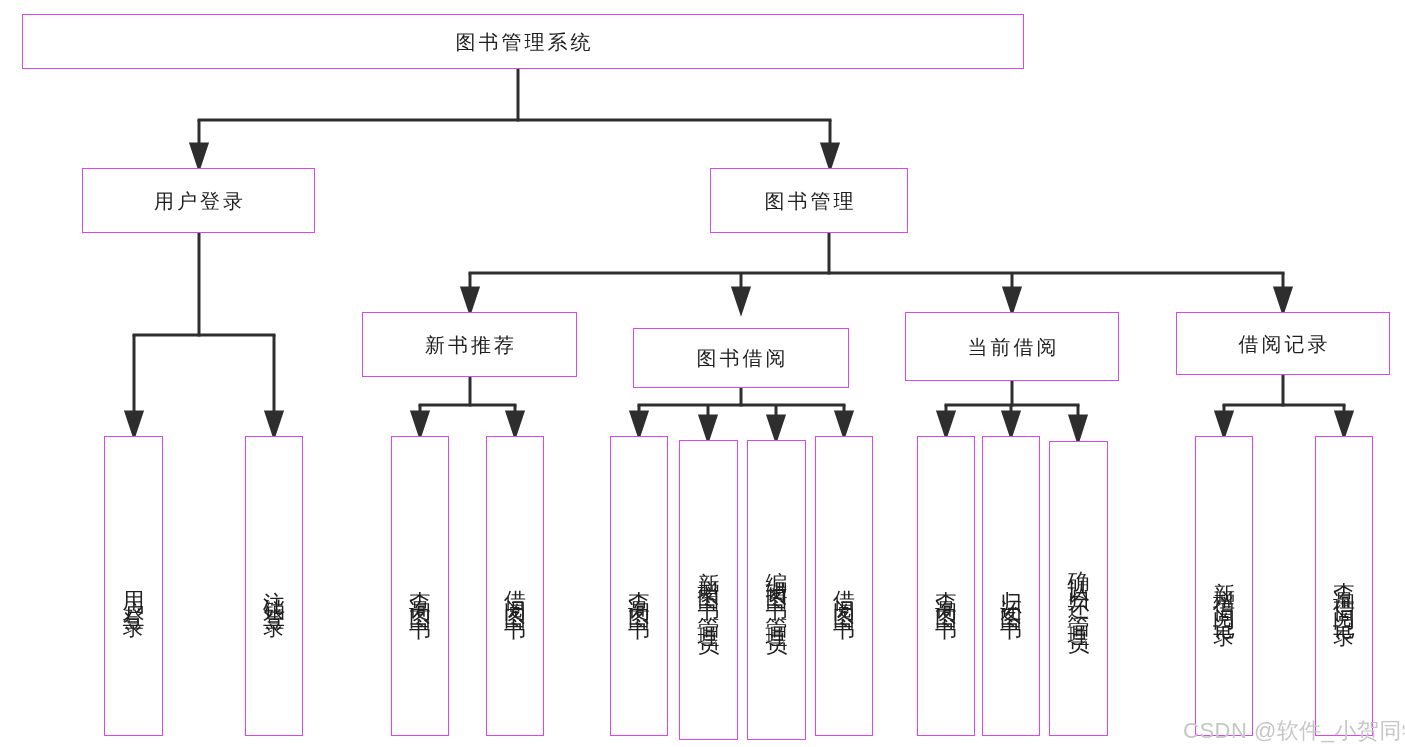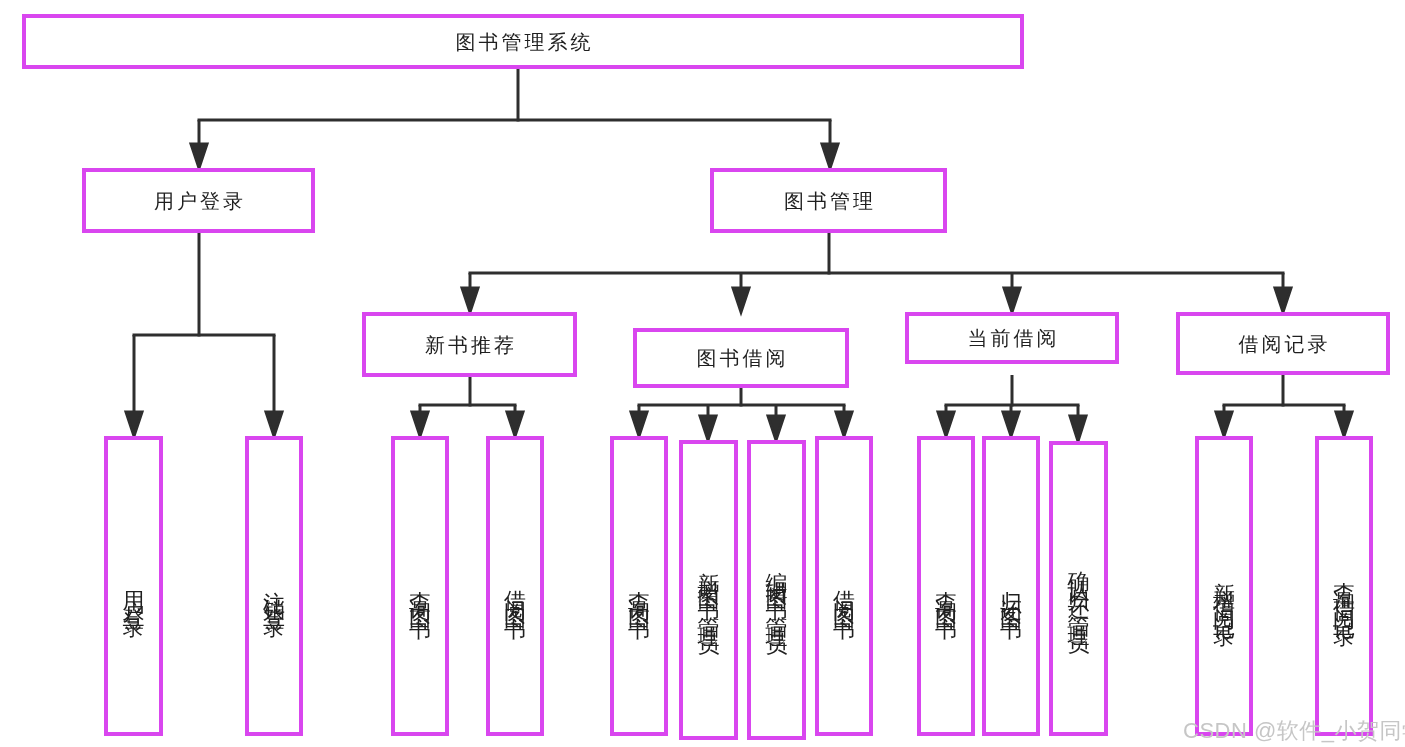--- a/index.html
+++ b/index.html
@@ -1,21 +1,21 @@
 <!DOCTYPE html>
 <html><head>
 <meta charset="utf-8">
 <style>
   html,body{margin:0;padding:0;background:#ffffff;}
   body{width:1405px;height:747px;overflow:hidden;position:relative;
        font-family:"Liberation Sans","DejaVu Sans",sans-serif;}
   .canvas{position:absolute;left:0;top:0;width:1405px;height:747px;background:#ffffff;}
   svg.wires{position:absolute;left:0;top:0;z-index:1;}
   .box{position:absolute;box-sizing:border-box;background:#ffffff;
-       border:4px solid #d946ef;color:#1f1f1f;
+       border:1px solid #d946ef;color:#1f1f1f;
        display:flex;align-items:center;justify-content:center;
        z-index:2;line-height:1;white-space:nowrap;}
   .hnode{font-size:20px;letter-spacing:3px;padding-left:3px;}
   .leaf{writing-mode:vertical-rl;text-orientation:mixed;
         font-size:22px;letter-spacing:9px;padding-top:9px;}
   .watermark{position:absolute;z-index:6;font-size:22px;letter-spacing:0.5px;
         color:#c6c6c6;white-space:nowrap;}
 </style>
 </head>
 <body>
@@ -82,25 +82,25 @@
       <line x1="1224" y1="405" x2="1224" y2="415"></line>
         <polygon points="1216,412 1232,412 1224,436"></polygon>
       <line x1="1344" y1="405" x2="1344" y2="415"></line>
         <polygon points="1336,412 1352,412 1344,436"></polygon>
     </g>
   </svg>
 
   <div class="box hnode" style="left:22px;top:14px;width:1002px;height:55px">图书管理系统</div>
 
   <div class="box hnode" style="left:82px;top:168px;width:233px;height:65px">用户登录</div>
-  <div class="box hnode" style="left:710px;top:168px;width:237px;height:65px">图书管理</div>
+  <div class="box hnode" style="left:710px;top:168px;width:198px;height:65px">图书管理</div>
 
   <div class="box hnode" style="left:362px;top:312px;width:215px;height:65px">新书推荐</div>
   <div class="box hnode" style="left:633px;top:328px;width:216px;height:60px">图书借阅</div>
-  <div class="box hnode" style="left:905px;top:312px;width:214px;height:52px">当前借阅</div>
+  <div class="box hnode" style="left:905px;top:312px;width:214px;height:69px">当前借阅</div>
   <div class="box hnode" style="left:1176px;top:312px;width:214px;height:63px">借阅记录</div>
 
   <div class="box leaf" style="left:104px;top:436px;width:59px;height:300px">用户登录</div>
   <div class="box leaf" style="left:245px;top:436px;width:58px;height:300px">注销登录</div>
 
   <div class="box leaf" style="left:391px;top:436px;width:58px;height:300px">查询图书</div>
   <div class="box leaf" style="left:486px;top:436px;width:58px;height:300px">借阅图书</div>
 
   <div class="box leaf" style="left:610px;top:436px;width:58px;height:300px">查询图书</div>
   <div class="box leaf" style="left:679px;top:440px;width:59px;height:300px">新增图书（管理员）</div>

